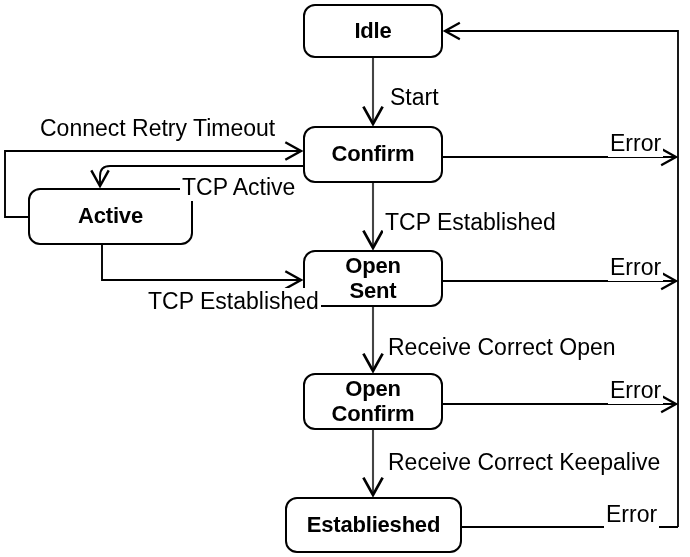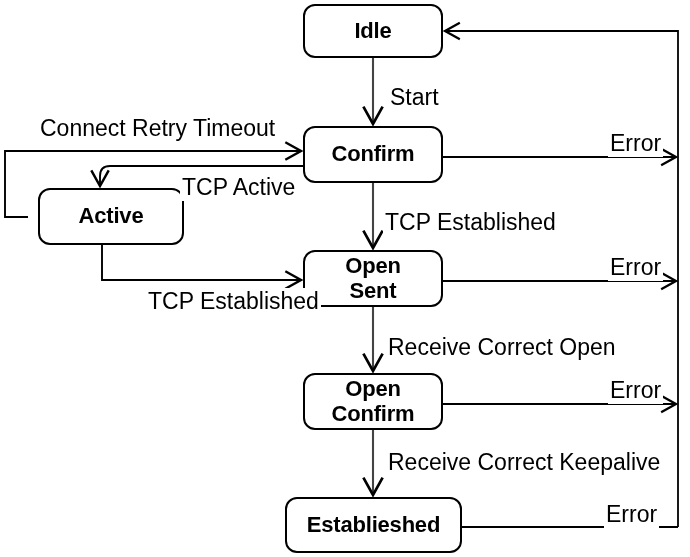--- a/index.html
+++ b/index.html
@@ -85,21 +85,21 @@
   </svg>
 
   <div class="state-node" style="left:303px; top:4px; width:140px; height:54px;">
     <span>Idle</span>
   </div>
 
   <div class="state-node" style="left:303px; top:126px; width:140px; height:57px;">
     <span>Confirm</span>
   </div>
 
-  <div class="state-node" style="left:38px; top:188px; width:146px; height:57px;">
+  <div class="state-node" style="left:28px; top:188px; width:165px; height:57px;">
     <span>Active</span>
   </div>
 
   <div class="state-node" style="left:303px; top:250px; width:140px; height:57px;">
     <span style="white-space:pre-line;">Open
 Sent</span>
   </div>
 
   <div class="state-node" style="left:303px; top:373px; width:140px; height:57px;">
     <span style="white-space:pre-line;">Open

